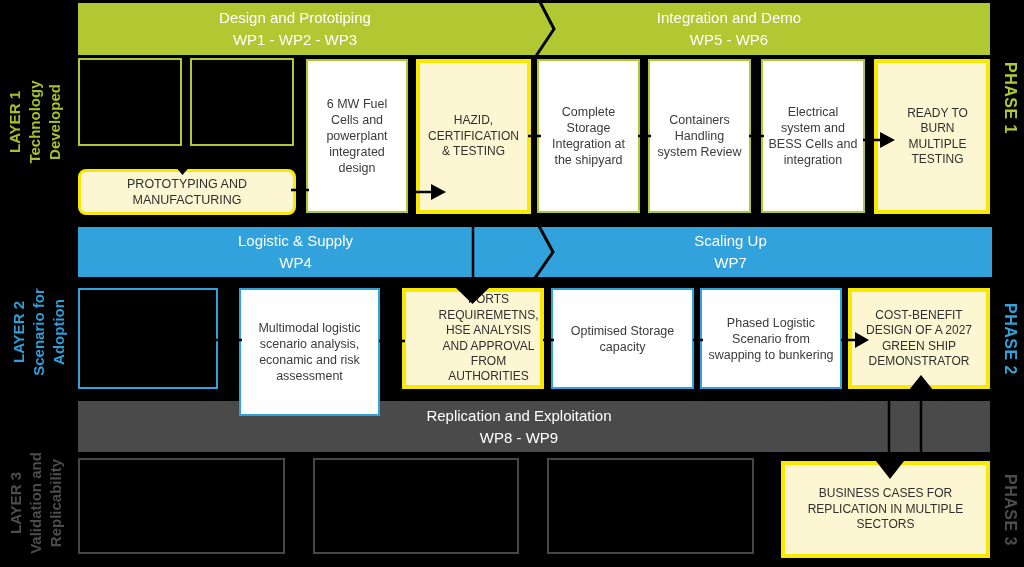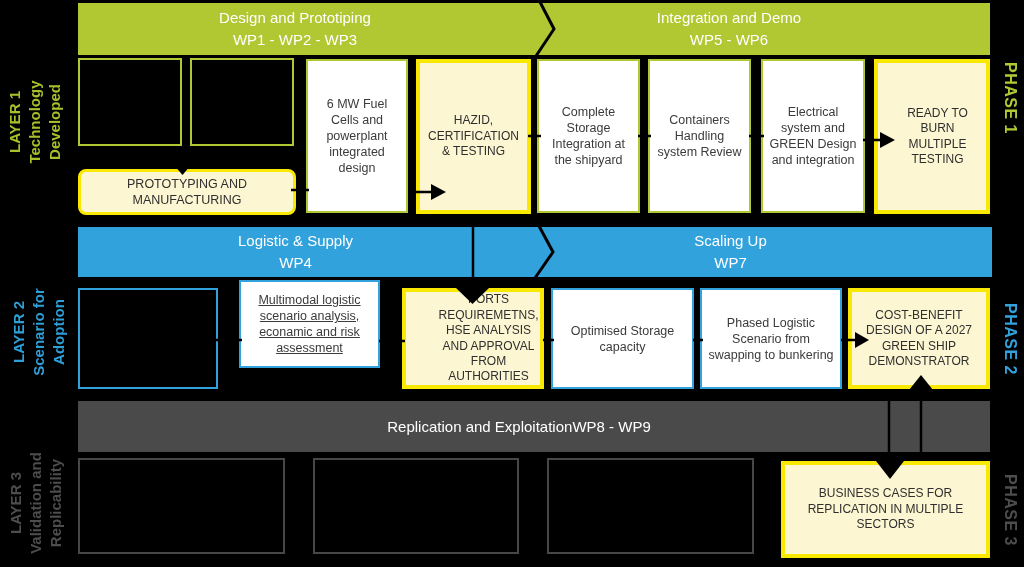--- a/index.html
+++ b/index.html
@@ -15,21 +15,21 @@
     position:relative;width:1024px;height:567px;background:#000;overflow:hidden;
     font-family:"Liberation Sans", sans-serif;
   }
   .banner{position:absolute;display:flex;color:#fff;}
   .banner-green{background:var(--green);}
   .banner-blue{background:var(--blue);}
   .banner-dark{background:var(--dark);}
   .banner-half{flex:1;display:flex;flex-direction:column;align-items:center;justify-content:center;
     font-size:15px;line-height:1.45;font-weight:500;text-align:center;}
   .banner-half.right-half{padding-right:44px;box-sizing:border-box;}
-  .banner-center{flex:1;display:flex;flex-direction:row;align-items:center;justify-content:center;
+  .banner-center{flex:1;display:flex;flex-direction:column;align-items:center;justify-content:center;
     font-size:15px;line-height:1.45;font-weight:500;text-align:center;padding-right:30px;box-sizing:border-box;}
   .box{position:absolute;display:flex;align-items:center;justify-content:center;text-align:center;
     box-sizing:border-box;font-size:12.5px;line-height:1.28;color:var(--boxtext);padding:5px;}
   .white-box{background:#fff;}
   .green-border{border:2px solid var(--green);}
   .blue-border{border:2.5px solid var(--blue);}
   .gray-border{border:2px solid #474747;}
   .black-box{background:#000;}
   .yellow-box{background:var(--pale);border:4px solid var(--yellow);color:#2f2f2f;font-size:12px;}
   .vlabel{position:absolute;display:flex;flex-direction:column;align-items:center;justify-content:center;
@@ -100,25 +100,25 @@
   <div class="phase phase2" style="left:970px;top:330px;width:80px;height:18px;">PHASE 2</div>
   <div class="phase phase3" style="left:970px;top:501px;width:80px;height:18px;">PHASE 3</div>
 
   <div class="box black-box green-border" style="left:78px;top:58px;width:104px;height:88px;"></div>
   <div class="box black-box green-border" style="left:190px;top:58px;width:104px;height:88px;"></div>
   <div class="box yellow-box" style="left:78px;top:169px;width:218px;height:46px;border-width:3px;font-size:12.5px;border-radius:8px;">PROTOTYPING AND MANUFACTURING</div>
   <div class="box white-box green-border" style="left:306px;top:59px;width:102px;height:154px;">6 MW Fuel Cells and powerplant integrated design</div>
   <div class="box yellow-box" style="left:416px;top:59px;width:115px;height:155px;">HAZID, CERTIFICATION &amp; TESTING</div>
   <div class="box white-box green-border" style="left:537px;top:59px;width:103px;height:154px;">Complete Storage Integration at the shipyard</div>
   <div class="box white-box green-border" style="left:648px;top:59px;width:103px;height:154px;">Containers Handling system Review</div>
-  <div class="box white-box green-border" style="left:761px;top:59px;width:104px;height:154px;">Electrical system and GREEN Design and integration</div>
+  <div class="box white-box green-border" style="left:761px;top:59px;width:104px;height:154px;">Electrical system and BESS Cells and integration</div>
   <div class="box yellow-box" style="left:874px;top:59px;width:116px;height:155px;padding-left:16px;">READY TO BURN MULTIPLE TESTING</div>
 
   <div class="box black-box blue-border" style="left:78px;top:288px;width:140px;height:101px;"></div>
-  <div class="box white-box blue-border" style="left:239px;top:280px;width:141px;height:88px;text-decoration:underline;">Multimodal logistic scenario analysis, econamic and risk assessment</div>
+  <div class="box white-box blue-border" style="left:239px;top:288px;width:141px;height:128px;">Multimodal logistic scenario analysis, econamic and risk assessment</div>
   <div class="box yellow-box" style="left:402px;top:288px;width:142px;height:101px;padding-left:36px;">PORTS REQUIREMETNS, HSE ANALYSIS AND APPROVAL FROM AUTHORITIES</div>
   <div class="box white-box blue-border" style="left:700px;top:288px;width:142px;height:101px;">Phased Logistic Scenario from swapping to bunkering</div>
   <div class="box white-box blue-border" style="left:551px;top:288px;width:143px;height:101px;">Optimised Storage capacity</div>
   <div class="box yellow-box" style="left:848px;top:288px;width:142px;height:101px;">COST-BENEFIT DESIGN OF A 2027 GREEN SHIP DEMONSTRATOR</div>
 
   <div class="box black-box gray-border" style="left:78px;top:458px;width:207px;height:96px;"></div>
   <div class="box black-box gray-border" style="left:313px;top:458px;width:206px;height:96px;"></div>
   <div class="box black-box gray-border" style="left:547px;top:458px;width:207px;height:96px;"></div>
   <div class="box yellow-box" style="left:781px;top:461px;width:209px;height:97px;">BUSINESS CASES FOR REPLICATION IN MULTIPLE SECTORS</div>
 

